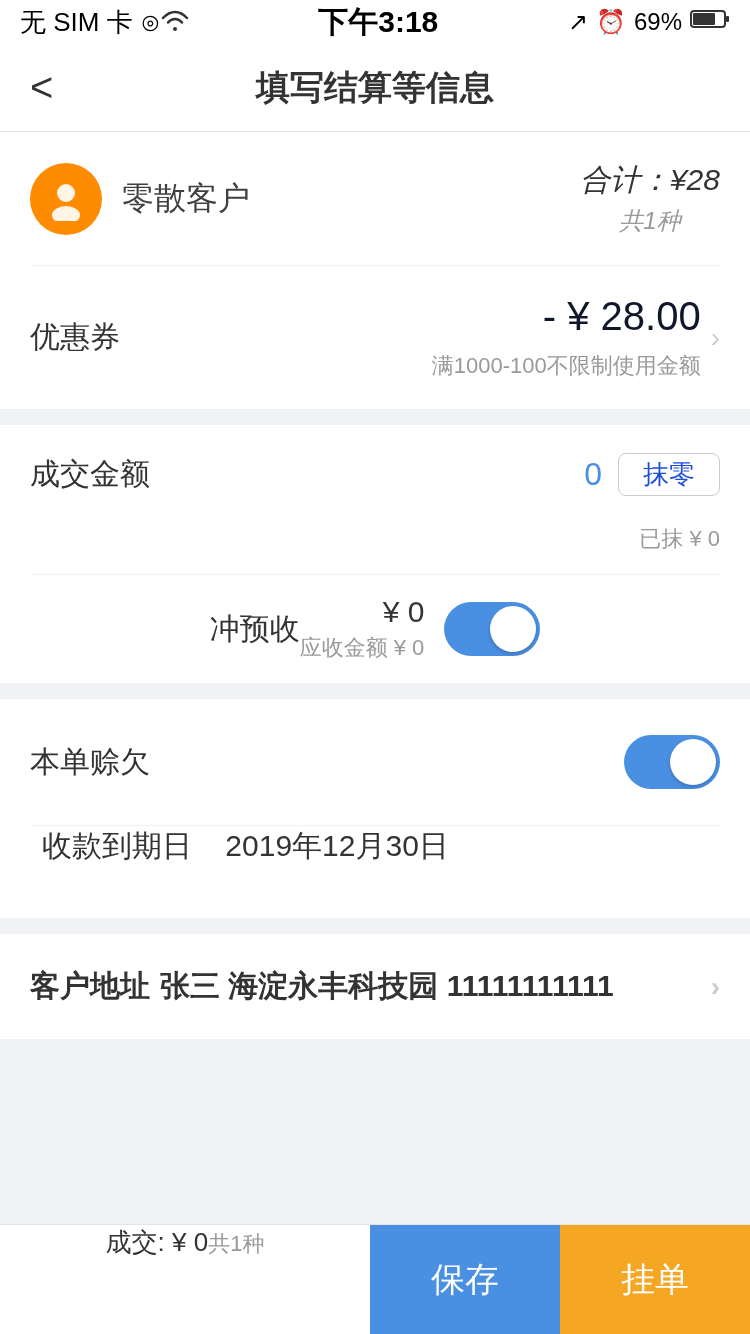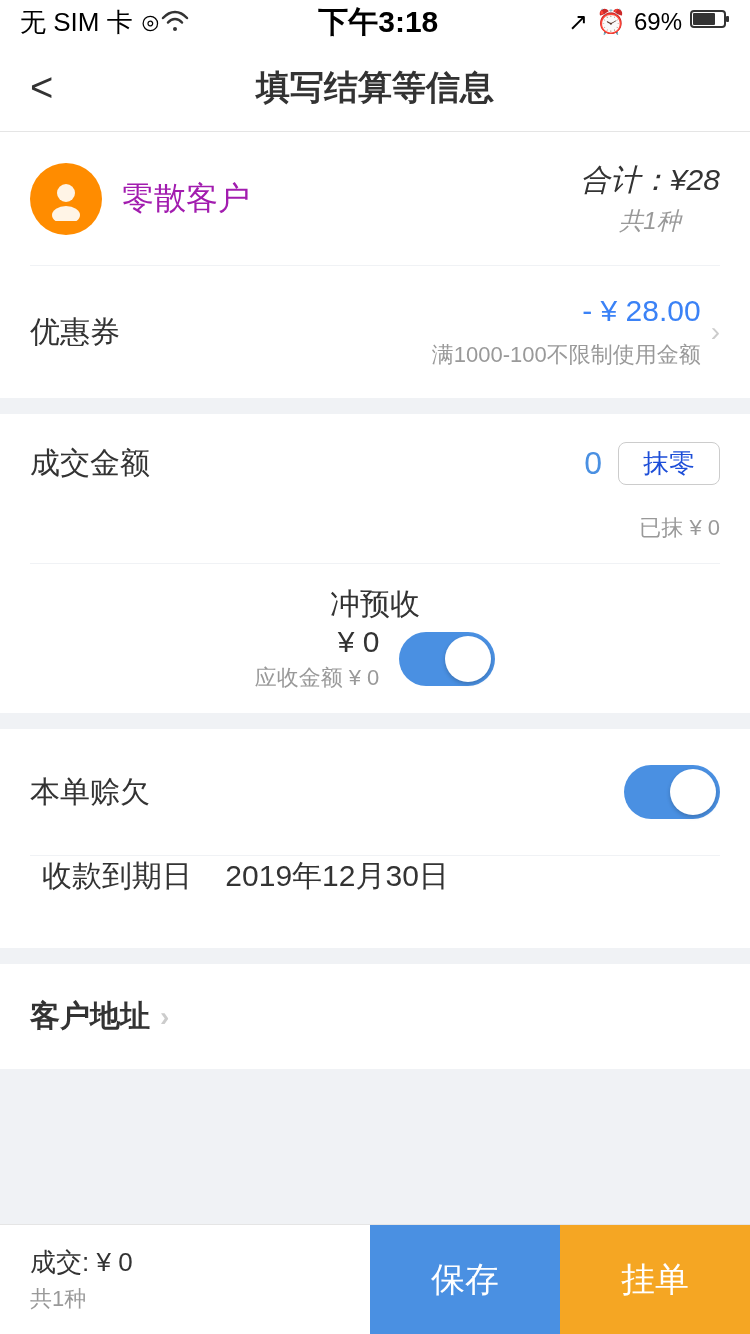--- a/index.html
+++ b/index.html
@@ -79,21 +79,21 @@
       height: 72px;
       border-radius: 50%;
       background: #ff8c00;
       display: flex;
       align-items: center;
       justify-content: center;
     }
     .customer-avatar svg { width: 44px; height: 44px; }
     .customer-name {
       font-size: 32px;
-      color: #a21caf;
+      color: #404040;
     }
     .customer-right {
       text-align: center;
       font-style: italic;
     }
     .total-amount {
       font-size: 30px;
       color: #333;
     }
     .total-count {
@@ -118,22 +118,22 @@
     }
     .coupon-right {
       display: flex;
       align-items: center;
       gap: 10px;
     }
     .coupon-value {
       text-align: right;
     }
     .coupon-amount {
-      font-size: 30px;
-      color: #3b82f6;
+      font-size: 40px;
+      color: #0f172a;
       font-weight: 500;
       text-align: right;
     }
     .coupon-desc {
       font-size: 22px;
       color: #999;
       margin-top: 12px;
     }
     .chevron-right {
       color: #ccc;
@@ -177,21 +177,20 @@
       padding: 0 30px 20px;
       text-align: right;
     }
 
     
     .prepay-row {
       display: flex;
       align-items: center;
       justify-content: center;
       padding: 20px 30px 20px;
-      flex-direction: column;
     }
     .prepay-right {
       display: flex;
       align-items: center;
       gap: 20px;
     }
     .prepay-amount-block {
       text-align: right;
     }
     .prepay-amount {
@@ -299,21 +298,21 @@
       width: 750px;
       height: 110px;
       background: #fff;
       display: flex;
       align-items: stretch;
       border-top: 1px solid #e5e5e5;
     }
     .bottom-info {
       flex: 1;
       display: flex;
-      flex-direction: column;
+      flex-direction: row;
       justify-content: center;
       padding: 0 30px;
     }
     .bottom-deal {
       font-size: 26px;
       color: #333;
     }
     .bottom-count {
       font-size: 22px;
       color: #999;
@@ -437,20 +436,21 @@
       <span>收款到期日</span>
       <span>&nbsp;&nbsp;</span>
       <span>2019年12月30日</span>
     </div>
   </div>
 
 
   <div class="card">
     <div class="address-row">
       <span class="address-label">客户地址</span>
+      <span class="address-value">张三 海淀永丰科技园 11111111111</span>
       <span class="chevron-right">›</span>
     </div>
   </div>
 
   <div class="bottom-spacer"></div>
 </div>
 
 <div class="bottom-bar">
   <div class="bottom-info">
     <div class="bottom-deal">

